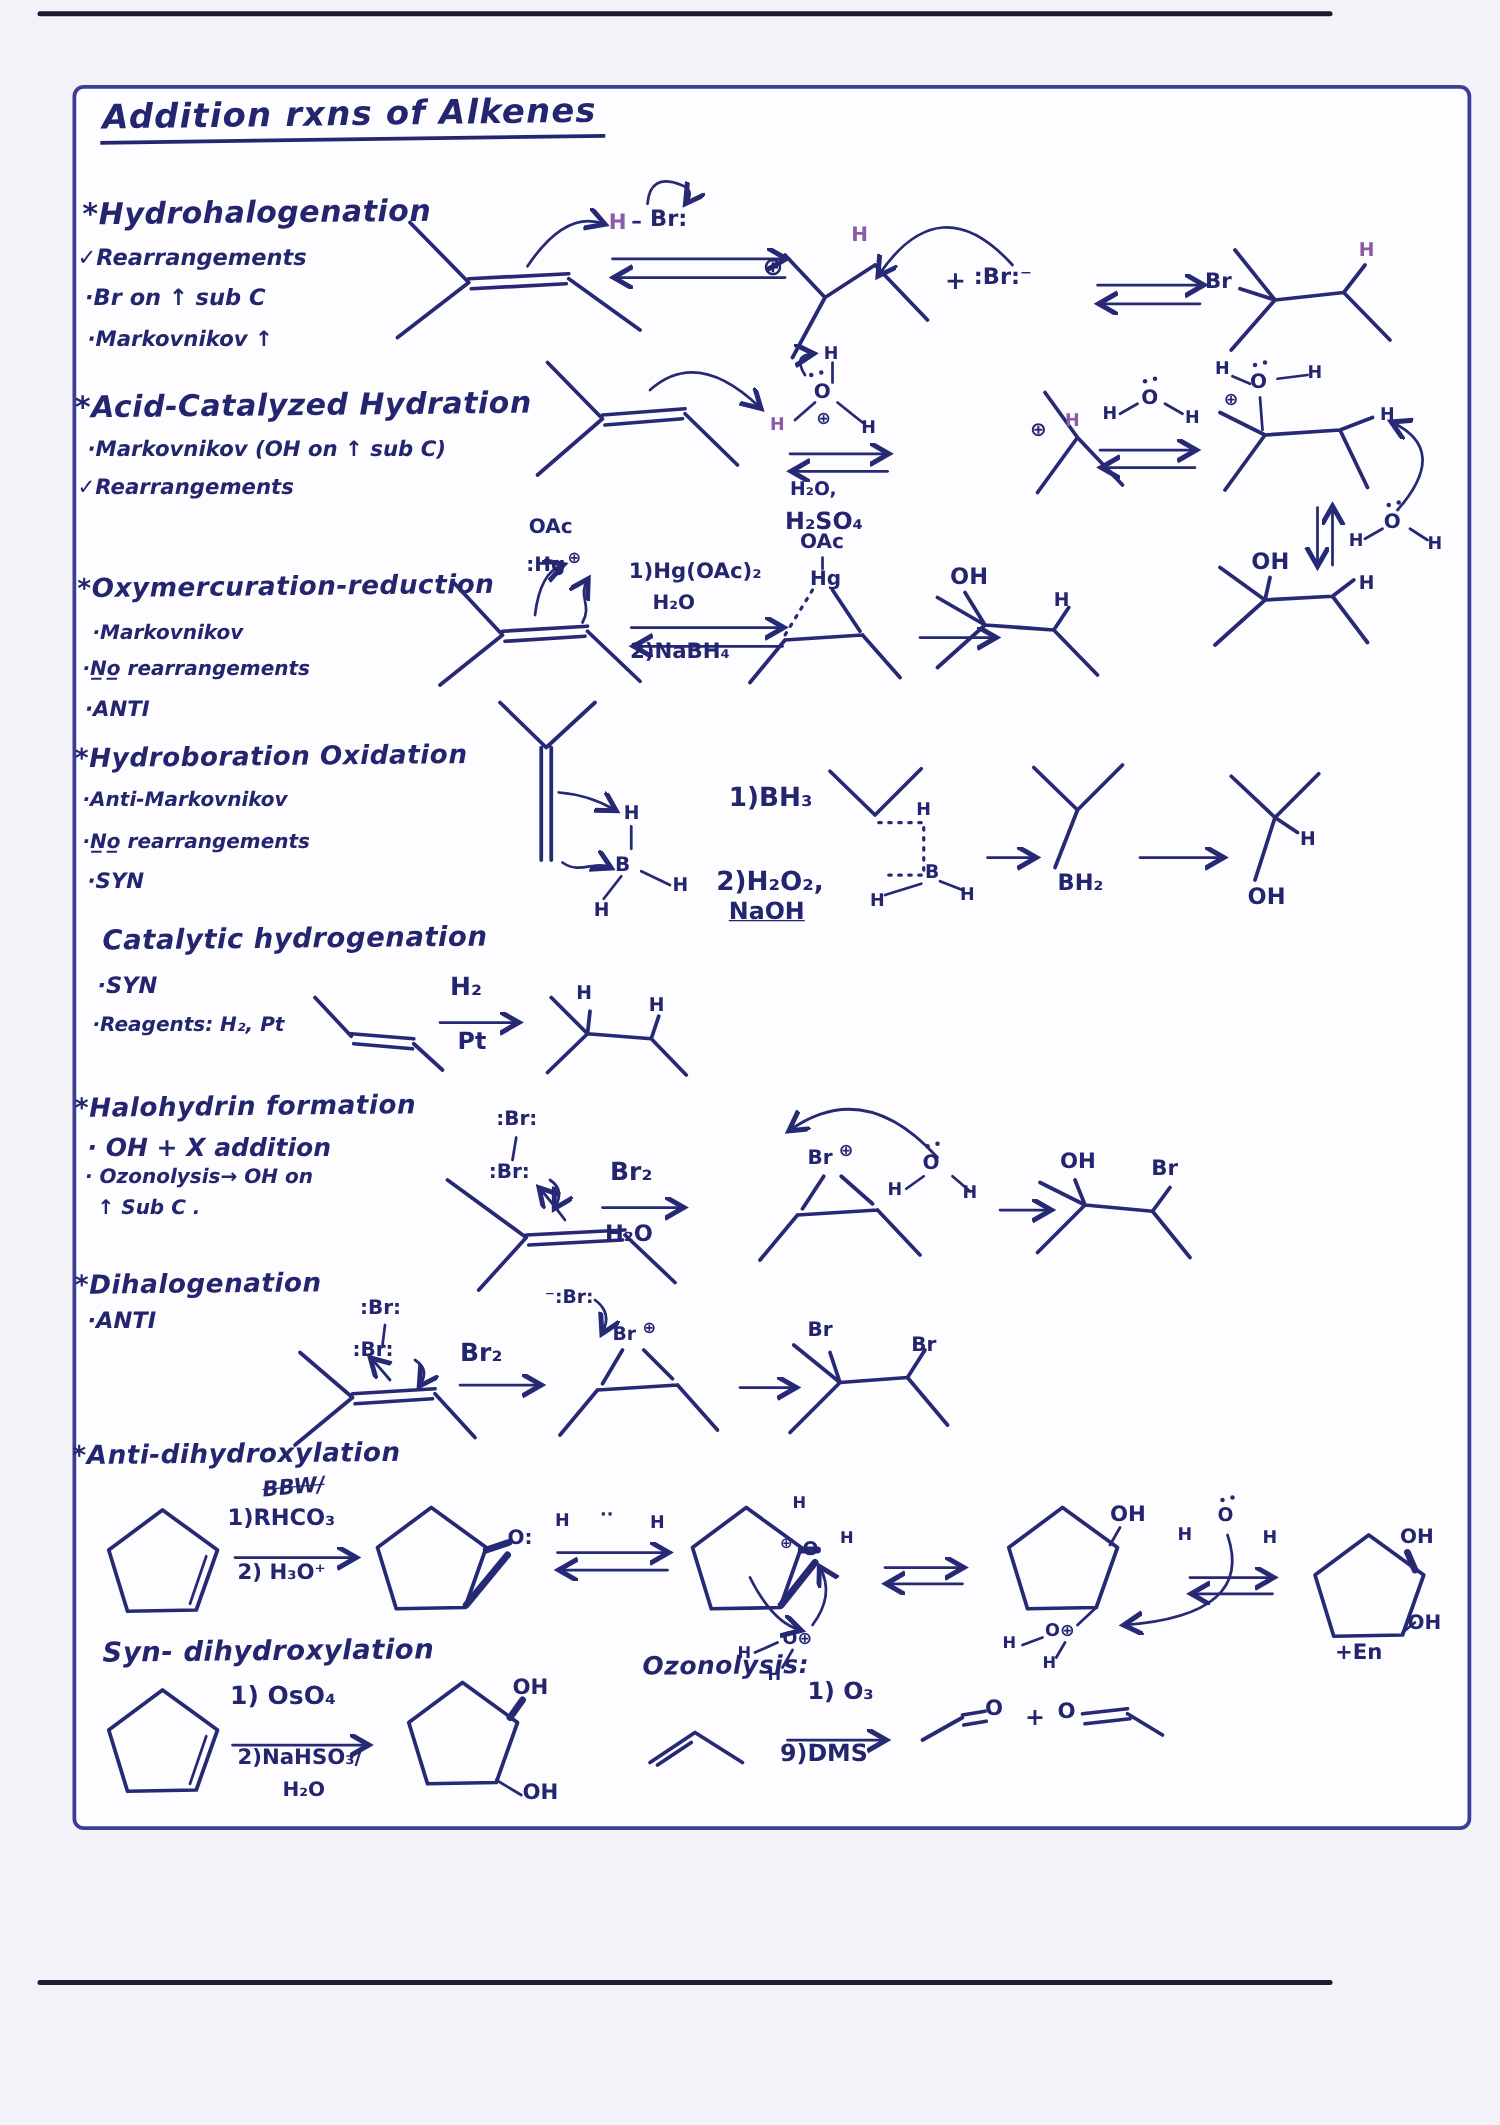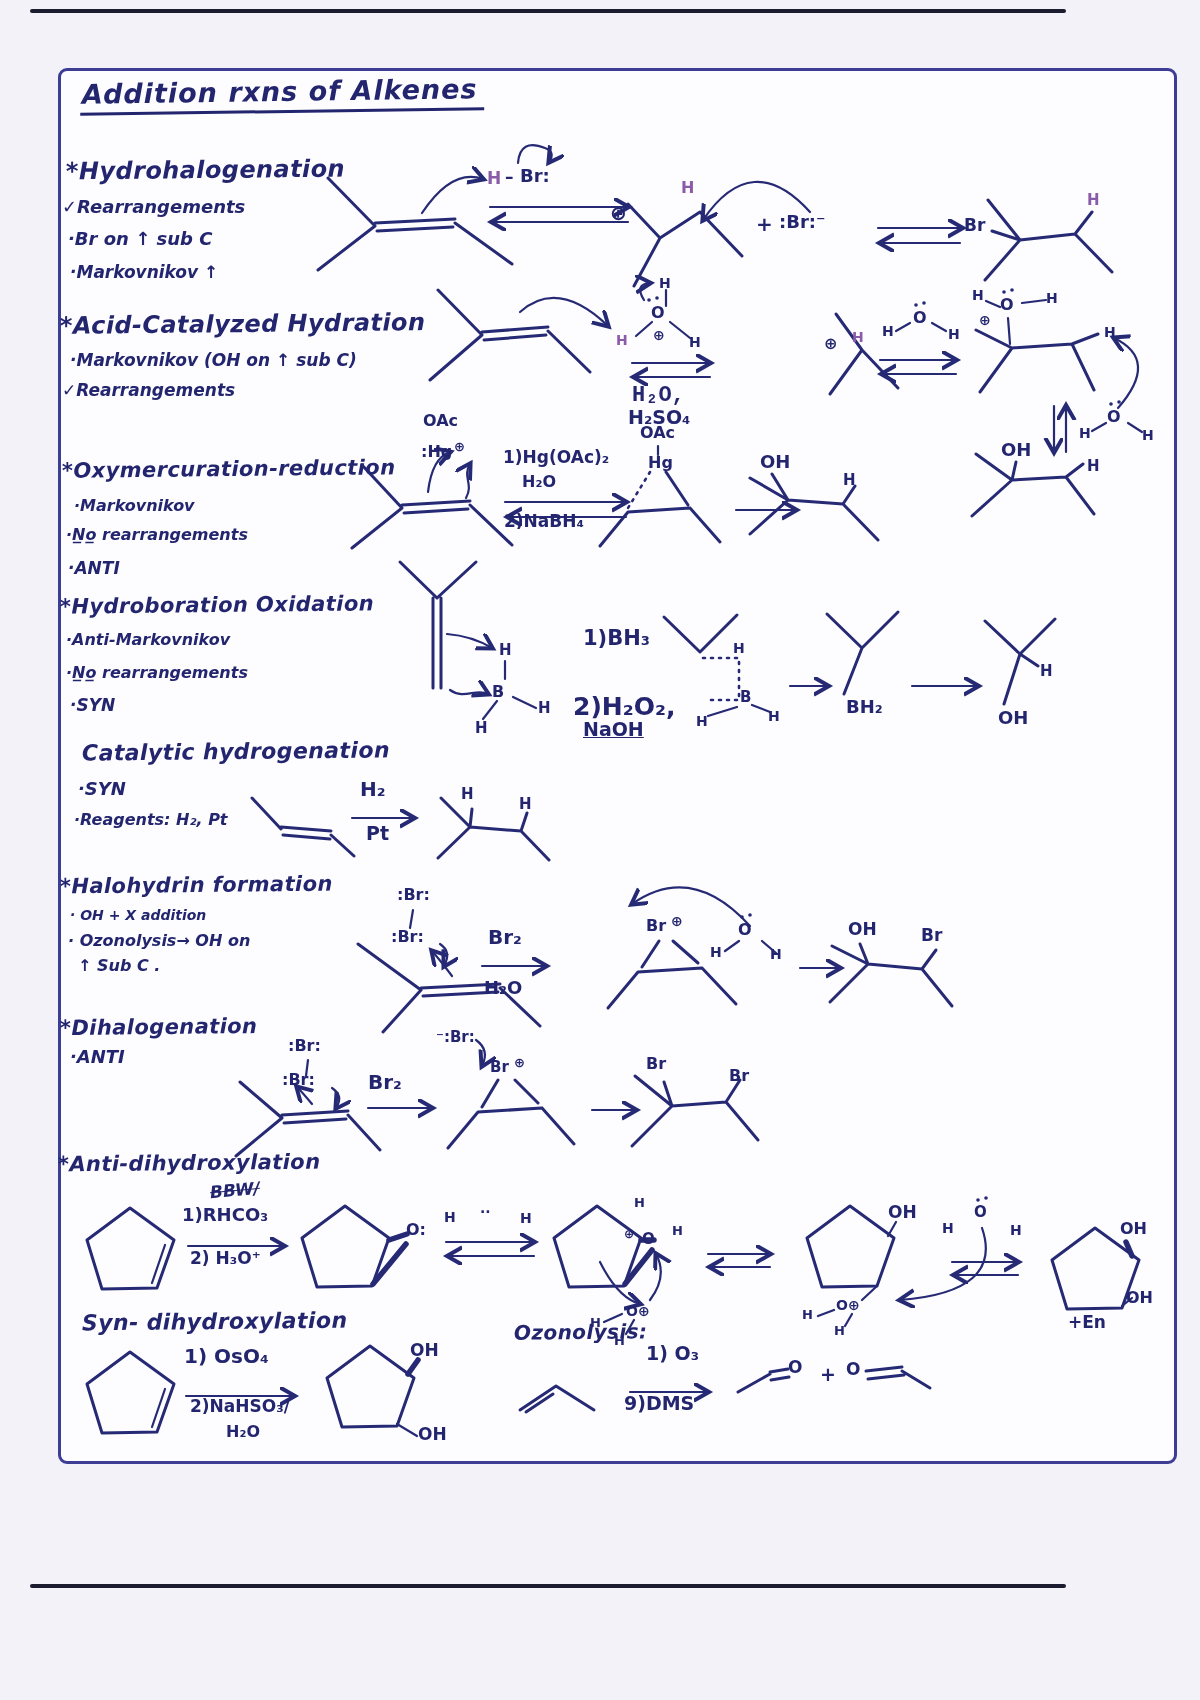--- a/index.html
+++ b/index.html
@@ -48,21 +48,21 @@
   <div class="hw head" style="left:60px;top:594px;font-size:21px;">*Hydroboration Oxidation</div>
   <div class="hw bullet" style="left:66px;top:632px;font-size:16px;">·Anti-Markovnikov</div>
   <div class="hw bullet" style="left:66px;top:665px;font-size:16px;">·N̲o̲ rearrangements</div>
   <div class="hw bullet" style="left:70px;top:697px;font-size:17px;">·SYN</div>
 
   <div class="hw head" style="left:82px;top:740px;font-size:22px;">Catalytic hydrogenation</div>
   <div class="hw bullet" style="left:78px;top:780px;font-size:18px;">·SYN</div>
   <div class="hw bullet" style="left:74px;top:812px;font-size:16px;">·Reagents: H₂, Pt</div>
 
   <div class="hw head" style="left:60px;top:874px;font-size:21px;">*Halohydrin formation</div>
-  <div class="hw bullet" style="left:70px;top:908px;font-size:14px;text-align:right;">· OH + X addition</div>
+  <div class="hw bullet" style="left:70px;top:908px;font-size:20px;text-align:right;">· OH + X addition</div>
   <div class="hw bullet" style="left:68px;top:933px;font-size:16px;">· Ozonolysis→ OH on</div>
   <div class="hw bullet" style="left:78px;top:958px;font-size:16px;">↑ Sub C .</div>
 
   <div class="hw head" style="left:60px;top:1016px;font-size:21px;">*Dihalogenation</div>
   <div class="hw bullet" style="left:70px;top:1048px;font-size:18px;">·ANTI</div>
 
   <div class="hw head" style="left:58px;top:1152px;font-size:21px;">*Anti-dihydroxylation</div>
   <div class="hw scribble" style="left:210px;top:1182px;font-size:17px;">BBW/</div>
 
   <div class="hw head" style="left:82px;top:1310px;font-size:22px;">Syn- dihydroxylation</div>
@@ -231,21 +231,21 @@
       <span class="hw lbl purple" style="left: 681px; top: 180px; font-size: 16px;">H</span>
       <span class="hw lbl" style="left: 756px; top: 214px; font-size: 20px;">+</span>
       <span class="hw lbl" style="left: 779px; top: 213px; font-size: 18px;">:Br:⁻</span>
       <span class="hw lbl" style="left: 964px; top: 217px; font-size: 17px;">Br</span>
       <span class="hw lbl purple" style="left: 1087px; top: 193px; font-size: 15px;">H</span>
       <span class="hw lbl" style="left: 659px; top: 276px; font-size: 14px;">H</span>
       <span class="hw lbl" style="left: 651px; top: 305px; font-size: 16px;">O</span>
       <span class="hw lbl" style="left: 653px; top: 328px; font-size: 14px;">⊕</span>
       <span class="hw lbl purple" style="left: 616px; top: 333px; font-size: 14px;">H</span>
       <span class="hw lbl" style="left: 689px; top: 335px; font-size: 14px;">H</span>
-      <span class="hw lbl" style="left: 632px; top: 384px; font-size: 22px; font-family: Liberation Mono, monospace;">H₂O,</span>
+      <span class="hw lbl" style="left: 632px; top: 384px; font-size: 15px;">H₂O,</span>
       <span class="hw lbl" style="left: 628px; top: 408px; font-size: 19px;">H₂SO₄</span>
       <span class="hw lbl" style="left: 824px; top: 336px; font-size: 16px;">⊕</span>
       <span class="hw lbl purple" style="left: 852px; top: 330px; font-size: 14px;">H</span>
       <span class="hw lbl" style="left: 882px; top: 324px; font-size: 14px;">H</span>
       <span class="hw lbl" style="left: 913px; top: 310px; font-size: 16px;">O</span>
       <span class="hw lbl" style="left: 948px; top: 327px; font-size: 14px;">H</span>
       <span class="hw lbl" style="left: 972px; top: 288px; font-size: 14px;">H</span>
       <span class="hw lbl" style="left: 1000px; top: 297px; font-size: 16px;">O</span>
       <span class="hw lbl" style="left: 979px; top: 313px; font-size: 14px;">⊕</span>
       <span class="hw lbl" style="left: 1046px; top: 291px; font-size: 14px;">H</span>
@@ -259,21 +259,21 @@
       <span class="hw lbl" style="left: 421px; top: 444px; font-size: 16px;">:Hg</span>
       <span class="hw lbl" style="left: 454px; top: 440px; font-size: 13px;">⊕</span>
       <span class="hw lbl" style="left: 503px; top: 449px; font-size: 17px; text-align: center;">1)Hg(OAc)₂</span>
       <span class="hw lbl" style="left: 522px; top: 474px; font-size: 16px;">H₂O</span>
       <span class="hw lbl" style="left: 504px; top: 513px; font-size: 17px;">2)NaBH₄</span>
       <span class="hw lbl" style="left: 640px; top: 425px; font-size: 16px;">OAc</span>
       <span class="hw lbl" style="left: 648px; top: 455px; font-size: 16px;">Hg</span>
       <span class="hw lbl" style="left: 760px; top: 453px; font-size: 18px;">OH</span>
       <span class="hw lbl" style="left: 843px; top: 473px; font-size: 15px;">H</span>
       <span class="hw lbl" style="left: 583px; top: 627px; font-size: 21px;">1)BH₃</span>
-      <span class="hw lbl" style="left: 573px; top: 694px; font-size: 25px;">2)H₂O₂,</span>
+      <span class="hw lbl" style="left: 573px; top: 694px; font-size: 21px;">2)H₂O₂,</span>
       <span class="hw lbl" style="left: 583px; top: 720px; font-size: 19px; text-decoration: underline;">NaOH</span>
       <span class="hw lbl" style="left: 499px; top: 643px; font-size: 15px;">H</span>
       <span class="hw lbl" style="left: 492px; top: 684px; font-size: 16px;">B</span>
       <span class="hw lbl" style="left: 538px; top: 701px; font-size: 15px;">H</span>
       <span class="hw lbl" style="left: 475px; top: 721px; font-size: 15px;">H</span>
       <span class="hw lbl" style="left: 733px; top: 641px; font-size: 14px;">H</span>
       <span class="hw lbl" style="left: 740px; top: 690px; font-size: 15px;">B</span>
       <span class="hw lbl" style="left: 696px; top: 714px; font-size: 14px;">H</span>
       <span class="hw lbl" style="left: 768px; top: 709px; font-size: 14px;">H</span>
       <span class="hw lbl" style="left: 846px; top: 698px; font-size: 18px;">BH₂</span>

